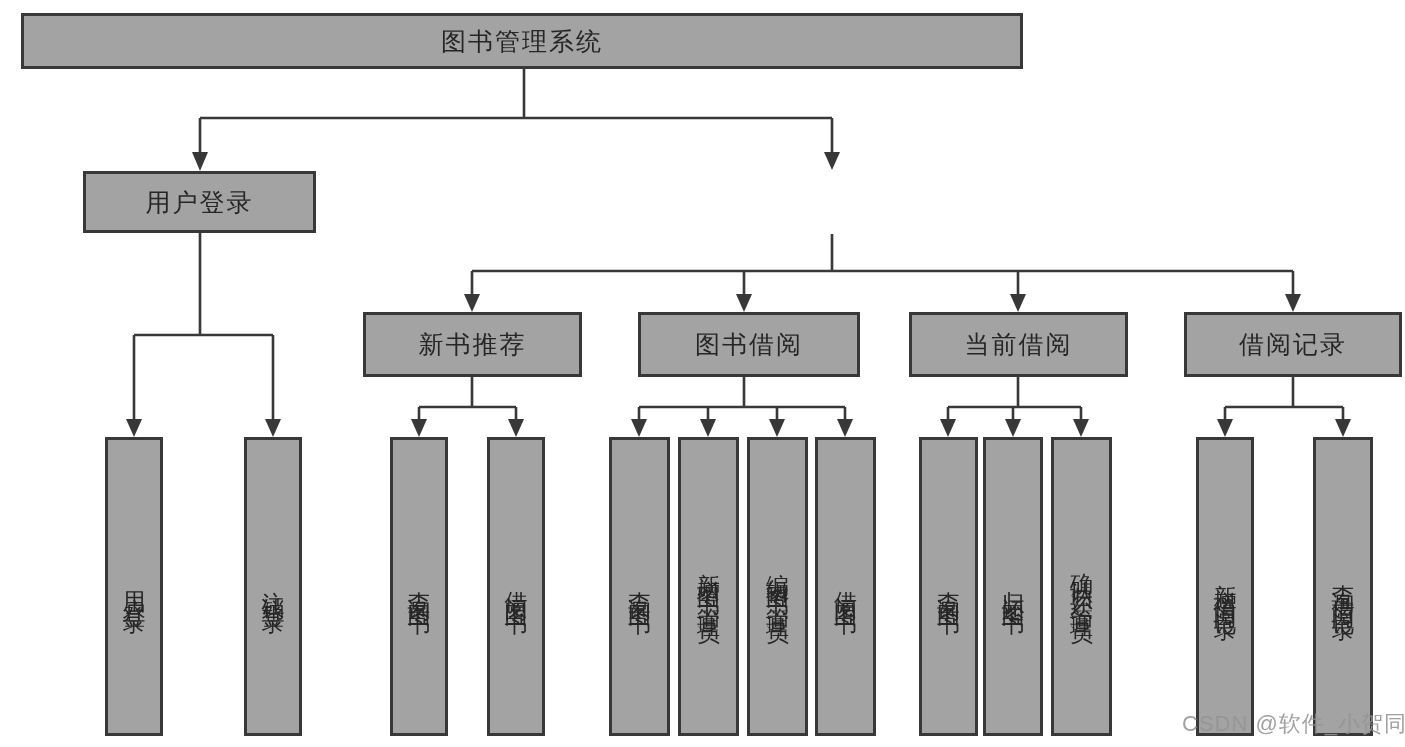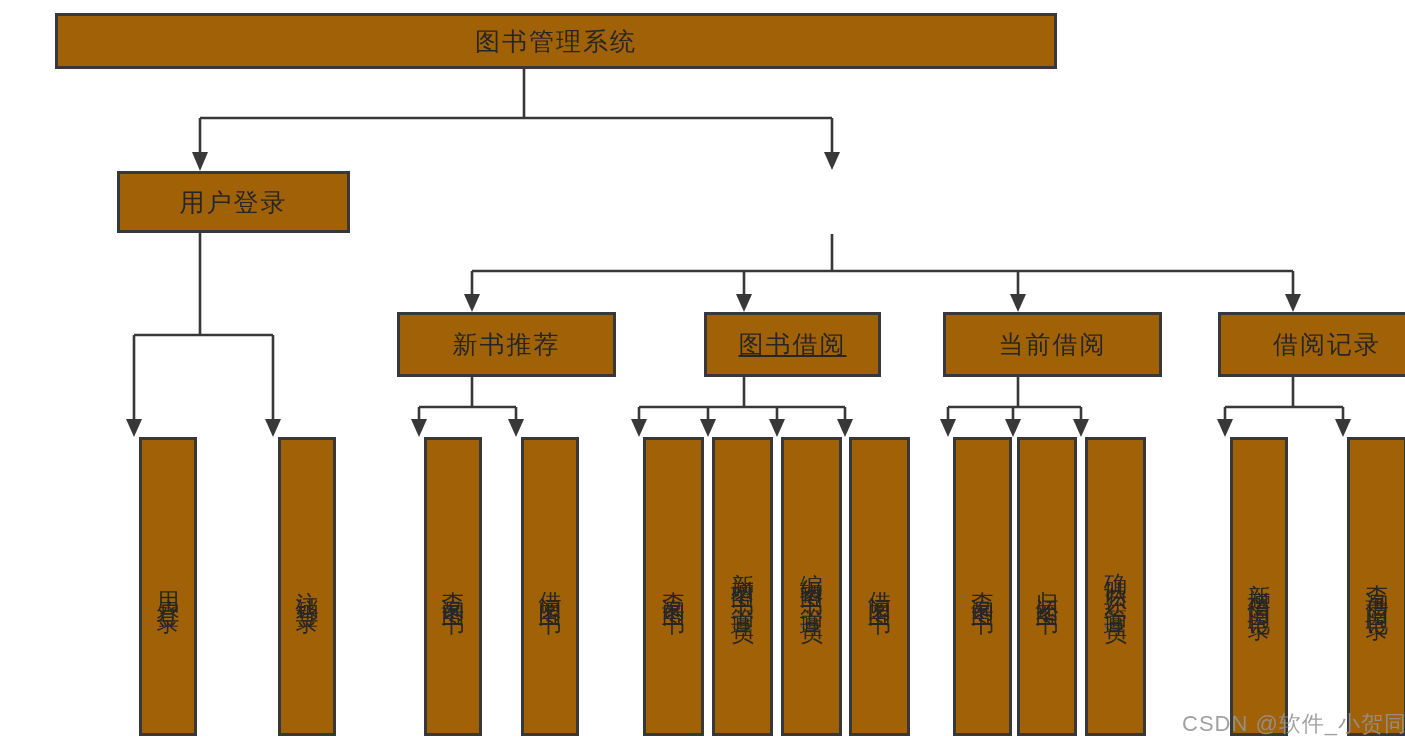--- a/index.html
+++ b/index.html
@@ -14,47 +14,46 @@
   #connectors {
     position: absolute;
     left: 0; top: 0;
     width: 1405px; height: 747px;
     pointer-events: none;
   }
   .box {
     position: absolute;
     box-sizing: border-box;
     border: 3px solid #383838;
-    background: #a16207;
+    background: #a3a3a3;
     color: #262626;
     display: flex;
     align-items: center;
     justify-content: center;
     font-size: 25px;
     letter-spacing: 2px;
     white-space: nowrap;
     z-index: 2;
-    margin-left: 34px;
   }
   .vbox {
     writing-mode: vertical-rl;
     text-orientation: mixed;
     font-size: 23px;
     letter-spacing: 7px;
     line-height: 1;
     white-space: normal;
   }
   
   #b-root     { left: 21px;   top: 13px;  width: 1002px; height: 56px; }
   
   #b-login    { left: 83px;   top: 171px; width: 233px;  height: 62px; }
   #b-mgmt     { left: 713px;  top: 170px; width: 238px;  height: 64px; }
   
   #b-rec      { left: 363px;  top: 312px; width: 219px;  height: 65px; }
-  #b-borrow   { left: 670px;  top: 312px; width: 177px;  height: 65px; text-decoration: underline; }
+  #b-borrow   { left: 638px;  top: 312px; width: 222px;  height: 65px; }
   #b-current  { left: 909px;  top: 312px; width: 219px;  height: 65px; }
   #b-records  { left: 1184px; top: 312px; width: 218px;  height: 65px; }
   
   .leaf { top: 437px; height: 299px; }
   #l-a1 { left: 105px;  width: 58px; }
   #l-a2 { left: 244px;  width: 58px; }
   #l-b1 { left: 390px;  width: 58px; }
   #l-b2 { left: 487px;  width: 58px; }
   #l-c1 { left: 609px;  width: 61px; }
   #l-c2 { left: 678px;  width: 61px; }

